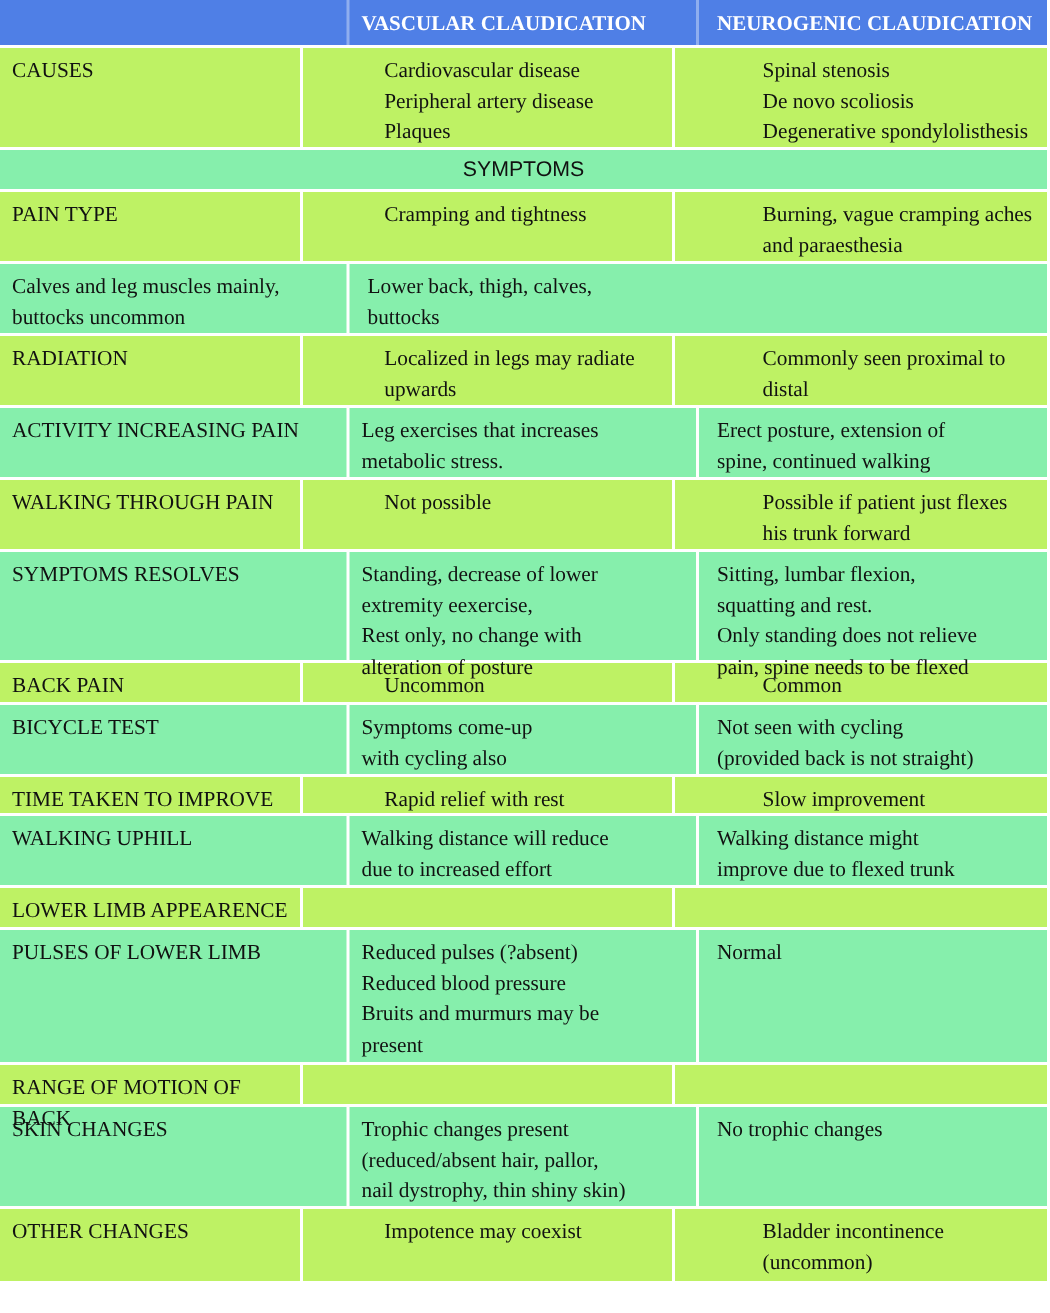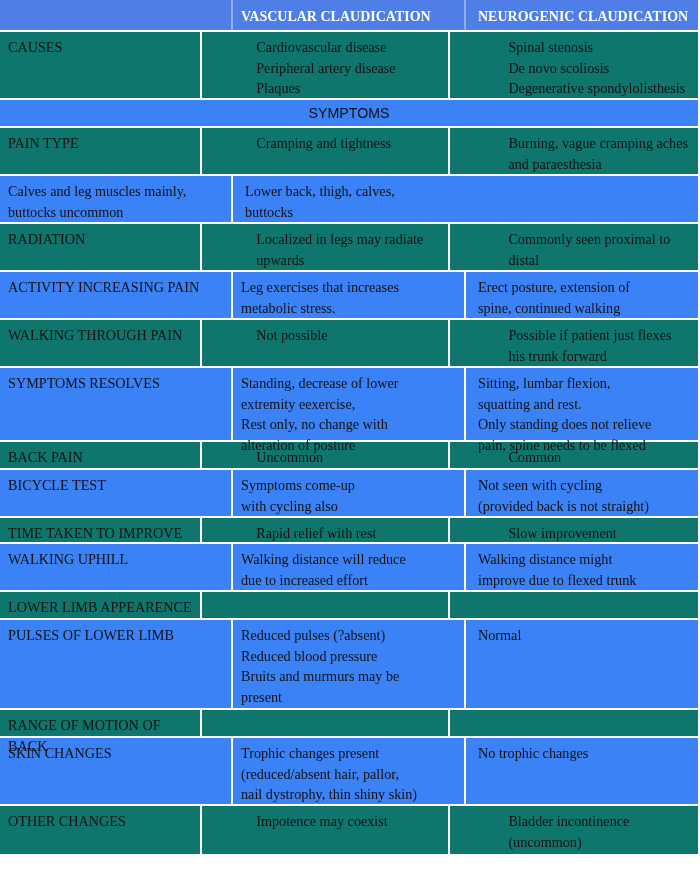--- a/index.html
+++ b/index.html
@@ -24,22 +24,22 @@
     .row {
       display: flex;
       width: 698px;
       box-sizing: border-box;
       border-bottom: 2px solid #ffffff;
     }
     .row.header {
       background: #4F7FE6;
       height: 32px;
     }
-    .row.dark { background: #0f766e; gap: 46px; }
-    .row.light { background: #3b82f6; }
+    .row.dark { background: #bef264; gap: 46px; }
+    .row.light { background: #86efac; }
     .cell {
       box-sizing: border-box;
       padding: 5px 8px 0 8px;
       font-size: 14.2px;
       line-height: 20.7px;
       color: #111111;
       white-space: pre-line;
       border-right: 2px solid #ffffff;
       font-family: Liberation Serif, serif;
     }

